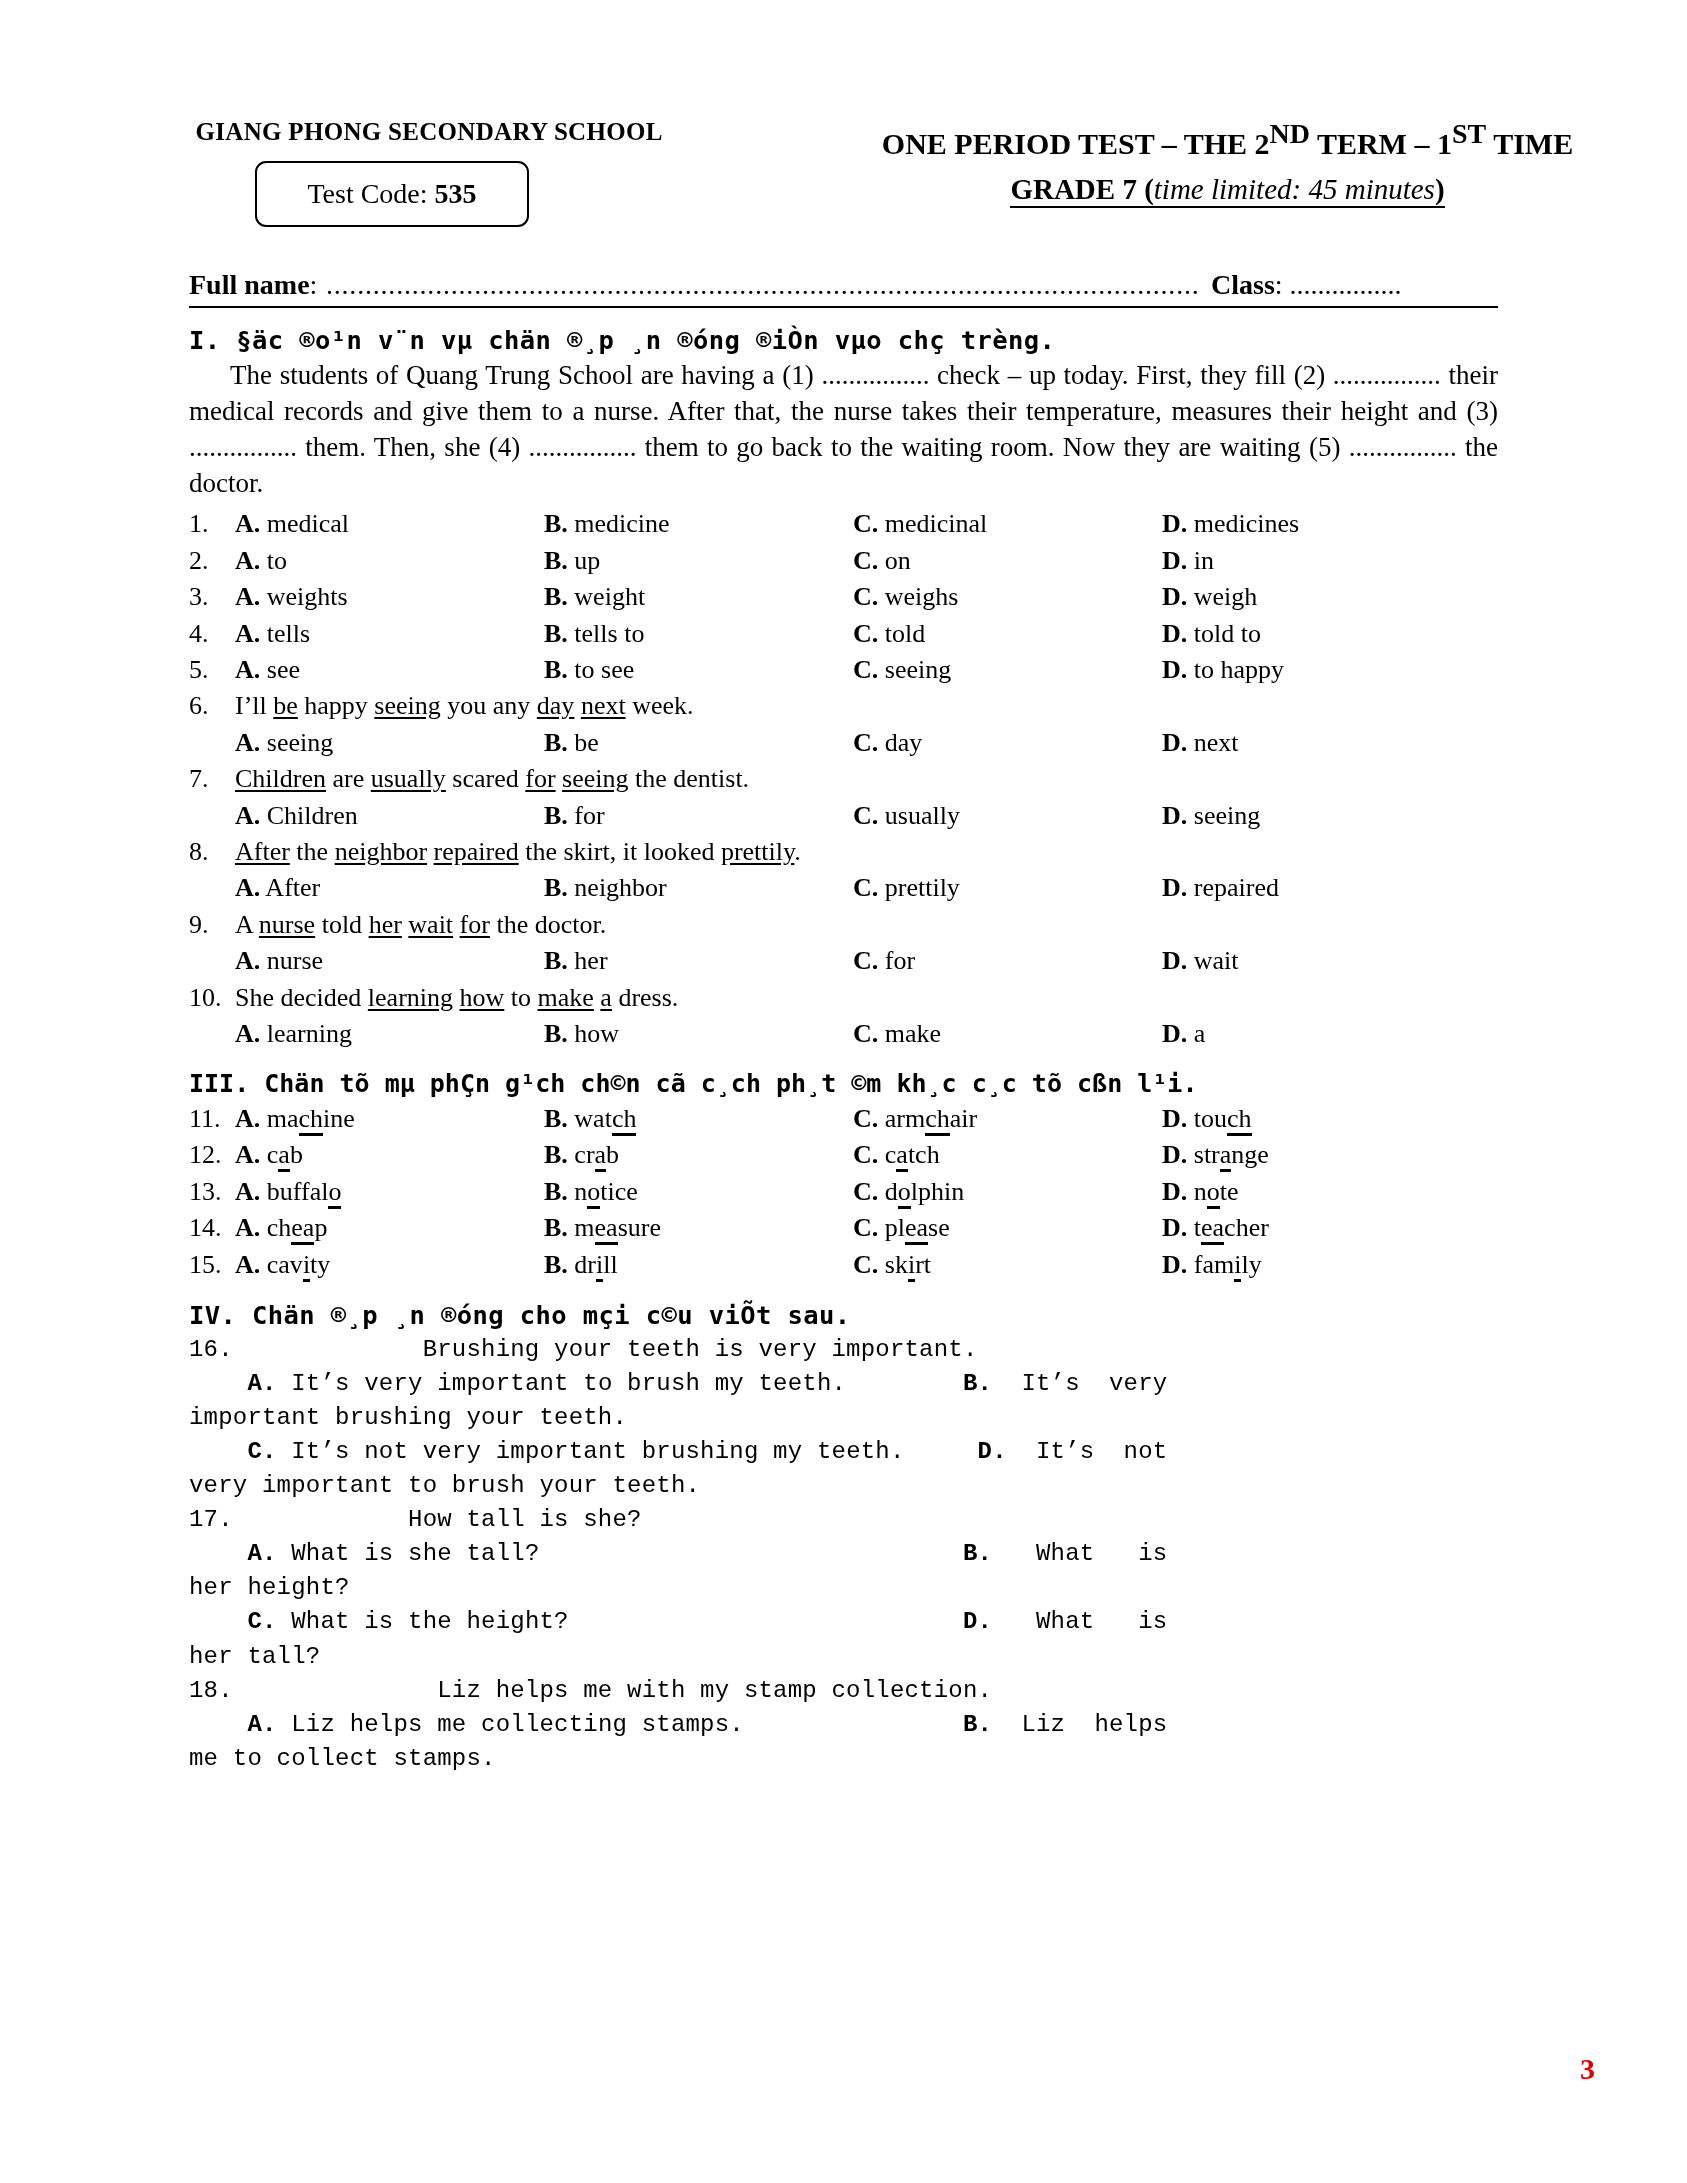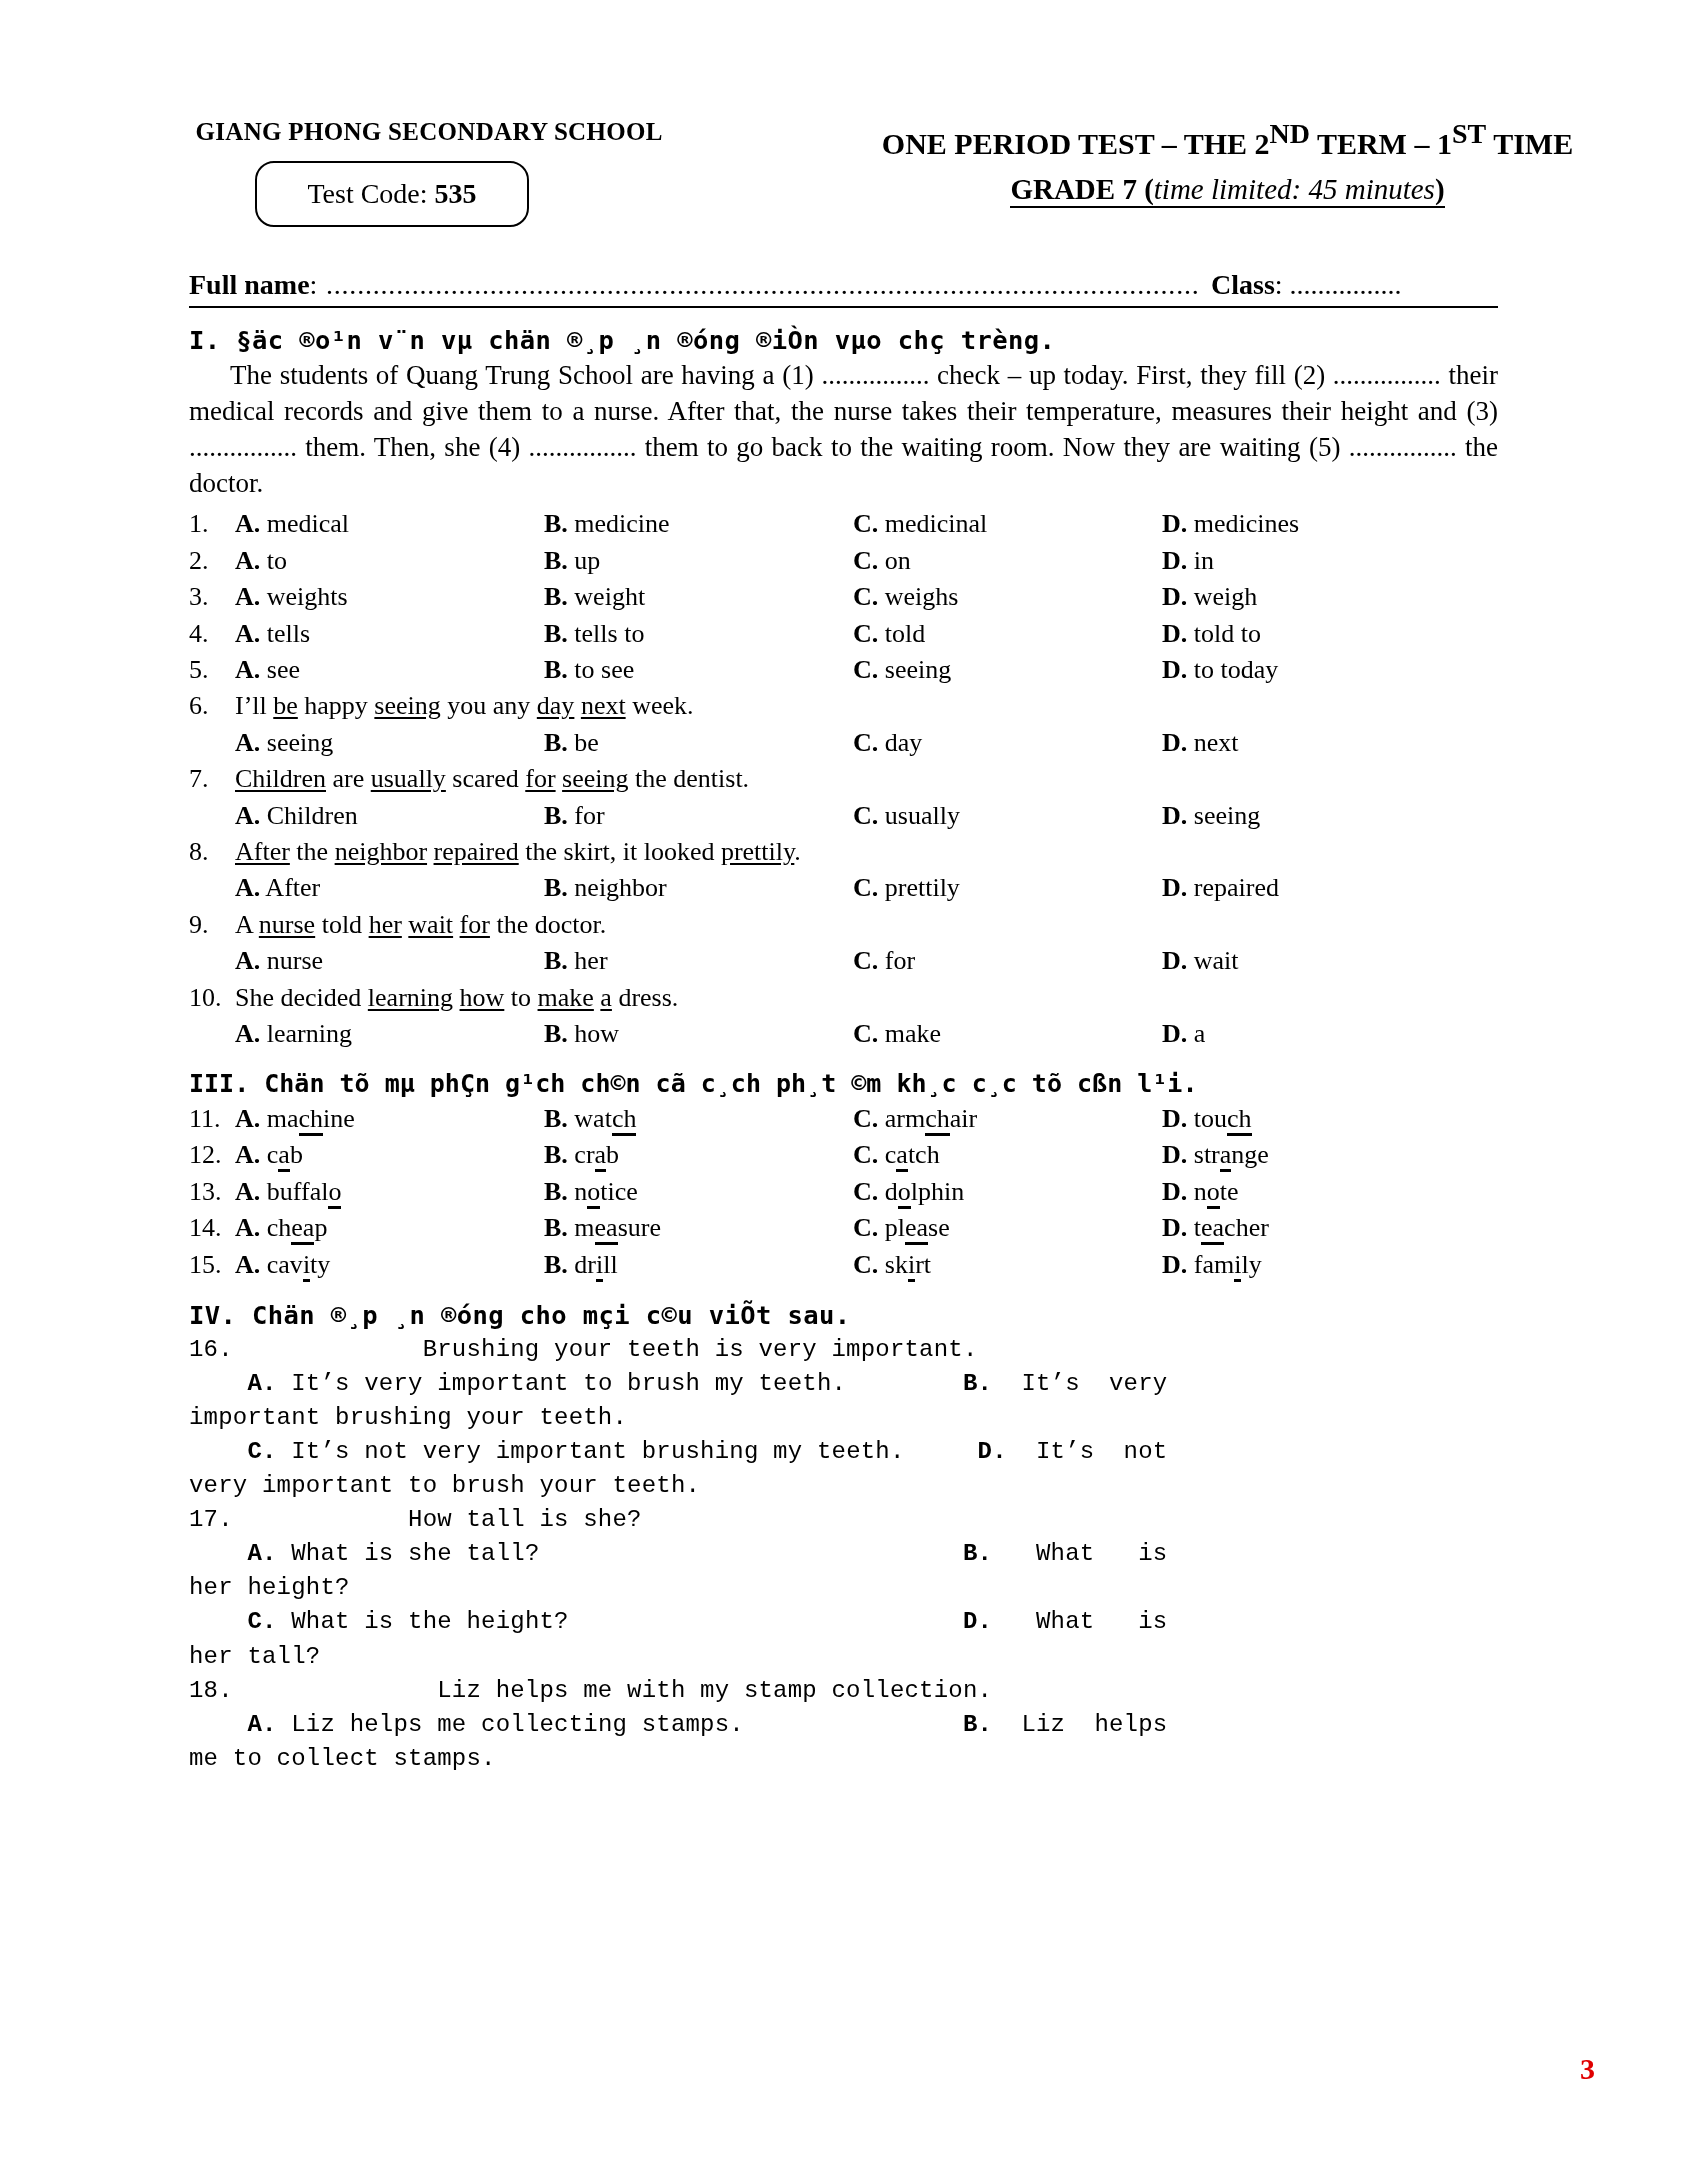--- a/index.html
+++ b/index.html
@@ -40,21 +40,21 @@
     letter-spacing: 0.3px;
     white-space: nowrap;
   }
   .testcode-box {
     position: absolute;
     left: 66px;
     top: 43px;
     width: 274px;
     height: 66px;
     border: 2.5px solid #000;
-    border-radius: 19px;
+    border-radius: 11px;
     box-sizing: border-box;
     display: flex;
     align-items: center;
     justify-content: center;
   }
   .testcode-text {
     font-size: 28px;
     white-space: nowrap;
   }
   .testcode-text b { font-weight: bold; }
@@ -241,21 +241,21 @@
         <div class="opt"><b>A.</b> <span>tells</span></div>
         <div class="opt"><b>B.</b> <span>tells to</span></div>
         <div class="opt"><b>C.</b> <span>told</span></div>
         <div class="opt"><b>D.</b> <span>told to</span></div>
       </div>
       <div class="qrow">
         <div class="qnum">5.</div>
         <div class="opt"><b>A.</b> <span>see</span></div>
         <div class="opt"><b>B.</b> <span>to see</span></div>
         <div class="opt"><b>C.</b> <span>seeing</span></div>
-        <div class="opt"><b>D.</b> <span>to today</span></div>
+        <div class="opt"><b>D.</b> <span>to happy</span></div>
       </div>
     </div>
 
   <div id="s2q">
       <div class="qsent">
         <div class="qnum">6.</div>
         <div class="qtext"><span>I’ll </span><span class="u">be</span><span> happy </span><span class="u">seeing</span><span> you any </span><span class="u">day</span><span> </span><span class="u">next</span><span> week.</span></div>
       </div>
       <div class="qrow optrow-indent">
         <div class="opt"><b>A.</b> <span>seeing</span></div>

